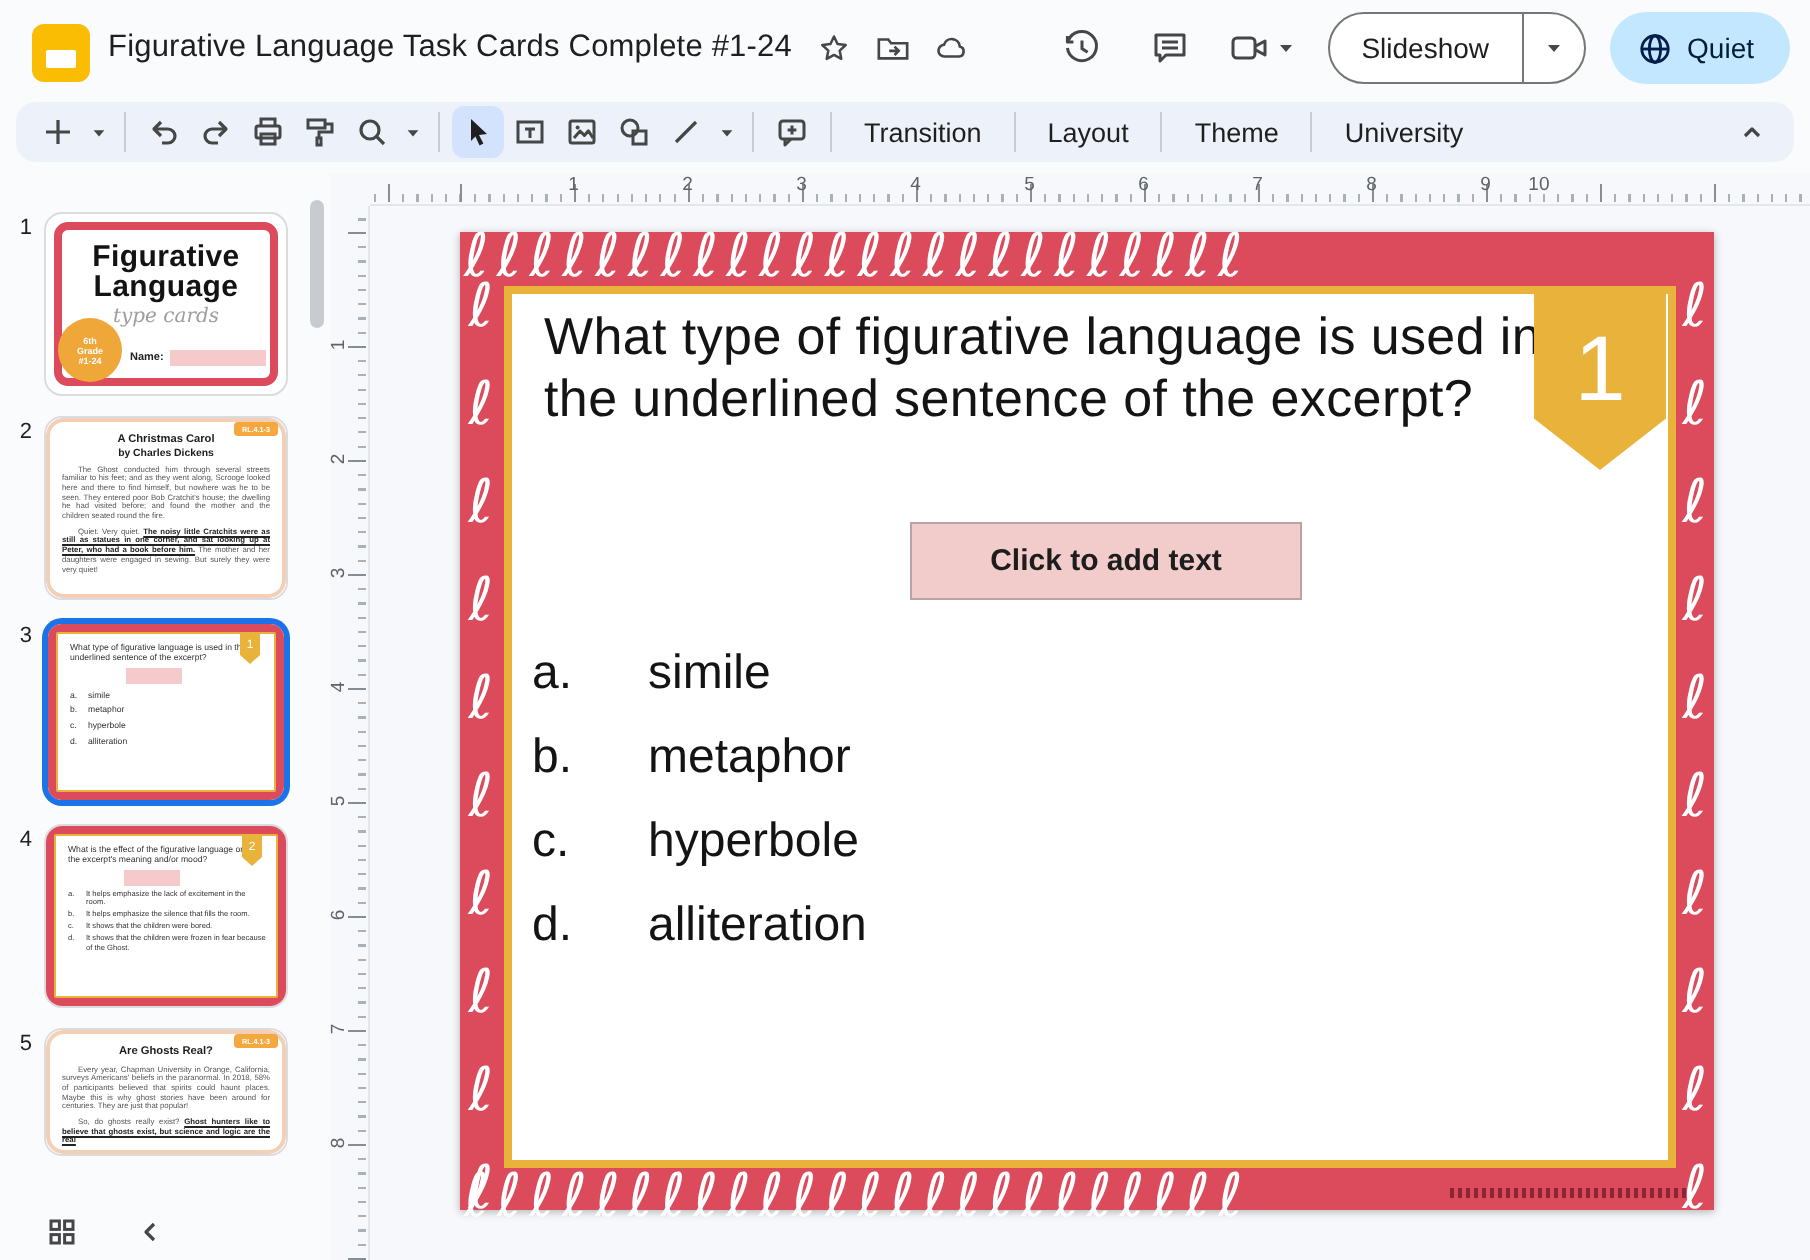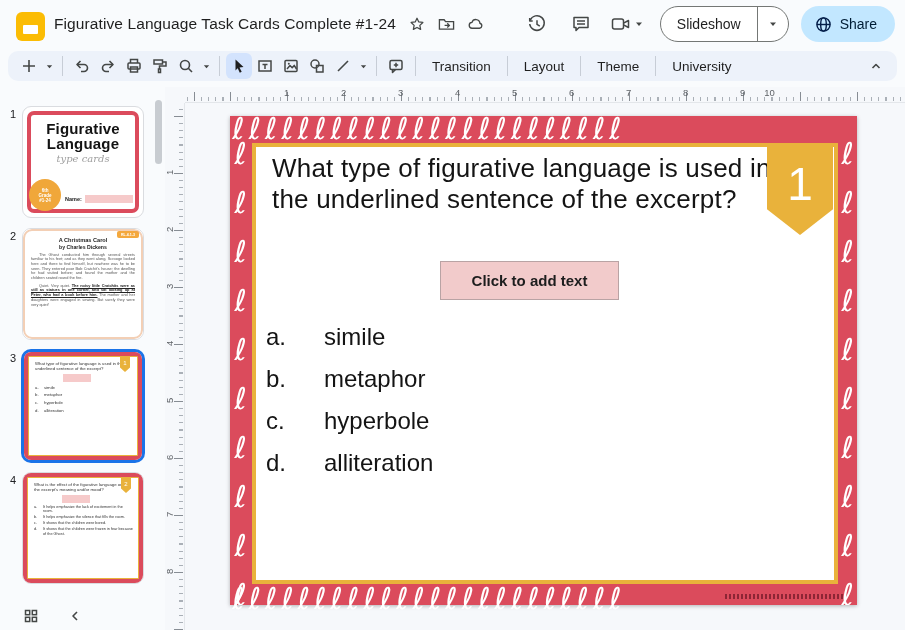--- a/index.html
+++ b/index.html
@@ -36,21 +36,21 @@
   .tb-spacer { flex:1; }
 
   
   .main { display:flex; height:550px; background:#f6f8fb; }
 
   
   .filmstrip { width:165px; background:#f9fbfd; position:relative; flex:none; }
   .film-scroll { height:506px; overflow:hidden; padding-top:19px; }
   .film-item { display:flex; margin-bottom:10px; }
   .film-num { width:22px; text-align:right; padding-right:6px; font-size:11px; color:#202124; padding-top:2px; flex:none; }
-  .thumb { width:122px; height:112px; background:#fff; border:1px solid #dadce0; border-radius:9px; overflow:hidden; position:relative; cursor:pointer; }
+  .thumb { width:122px; height:92px; background:#fff; border:1px solid #dadce0; border-radius:9px; overflow:hidden; position:relative; cursor:pointer; }
   .thumb.selected { border:2px solid #1a73e8; box-shadow:0 0 0 1px #1a73e8; }
   .thumb.short { height:64px; }
   .film-scrollbar { position:absolute; right:3px; top:13px; width:7px; height:64px; background:#c8ccd1; border-radius:4px; cursor:pointer; }
   .film-footer { position:absolute; bottom:0; left:0; width:100%; height:42px; background:#f9fbfd; display:flex; align-items:center; gap:18px; padding-left:18px; }
   .ff-ic { width:26px; height:26px; display:flex; align-items:center; justify-content:center; color:#444746; cursor:pointer; border-radius:6px; }
 
   
   .t1-frame { position:absolute; inset:4px; border:4px solid #db4b5c; border-radius:7px; background:#fff; padding-top:6px; text-align:center; }
   .t1-line { font-size:15px; font-weight:800; color:#131313; line-height:15px; letter-spacing:.2px; }
   .t1-sub { font-size:10px; color:#9e9e9e; font-style:italic; margin-top:2px; font-family:"DejaVu Serif", serif; }
@@ -109,21 +109,21 @@
              writing-mode:vertical-rl; line-height:26px; padding-top:20px; }
   .loops-left { left:-3px; }
   .loops-right { right:-3px; }
   .card { position:absolute; left:22px; top:27px; right:19px; bottom:21px; background:#fff;
           border:4px solid #e9b23b; }
   .ribbon { position:absolute; top:27px; right:24px; width:66px; height:92px; background:#e9b23b; z-index:3;
             clip-path:polygon(0 0,100% 0,100% 72%,50% 100%,0 72%);
             display:flex; justify-content:center; color:#fff; font-size:46px; font-weight:400; padding-top:14px; }
   .question { position:absolute; left:16px; top:6px; width:505px; font-size:26px; line-height:31px;
               color:#141414; letter-spacing:.2px; }
-  .placeholder-box { position:absolute; left:184px; top:114px; width:179px; height:39px; background:#f2cbcb;
+  .placeholder-box { position:absolute; left:199px; top:114px; width:196px; height:39px; background:#f2cbcb;
               border:1px solid #b9a3a4; display:flex; align-items:center; justify-content:center;
               font-size:15px; font-weight:700; color:#1d1d1d; cursor:text; }
   .options { position:absolute; left:10px; top:169px; }
   .opt-row { display:flex; height:42px; align-items:center; font-size:24px; color:#141414; }
   .opt-letter { width:58px; flex:none; }
   .watermark { position:absolute; right:14px; bottom:6px; width:118px; height:5px; opacity:.85;
                background:repeating-linear-gradient(90deg,#7e1f2e 0 2px, transparent 2px 4px); }
 
   svg { display:block; }
 </style>
@@ -187,21 +187,21 @@
       </span>
     </div>
     <div class="share-btn">
       <span>
         <svg width="17" height="17" viewBox="0 0 18 18" fill="none" stroke="#041e49" stroke-width="1.5">
             <circle cx="9" cy="9" r="7"></circle>
             <ellipse cx="9" cy="9" rx="3" ry="7"></ellipse>
             <path d="M2 9h14"></path>
           </svg>
       </span>
-      <span>Share</span>
+      <span>Quiet</span>
     </div>
   </div>
 </div>
 
 <div class="toolbar-strip">
   <div class="toolbar">
     <span class="tb-ic">
       <svg width="18" height="18" viewBox="0 0 18 18" stroke="#444746" stroke-width="1.6" fill="none">
           <path d="M9 3v12M3 9h12"></path>
         </svg>

